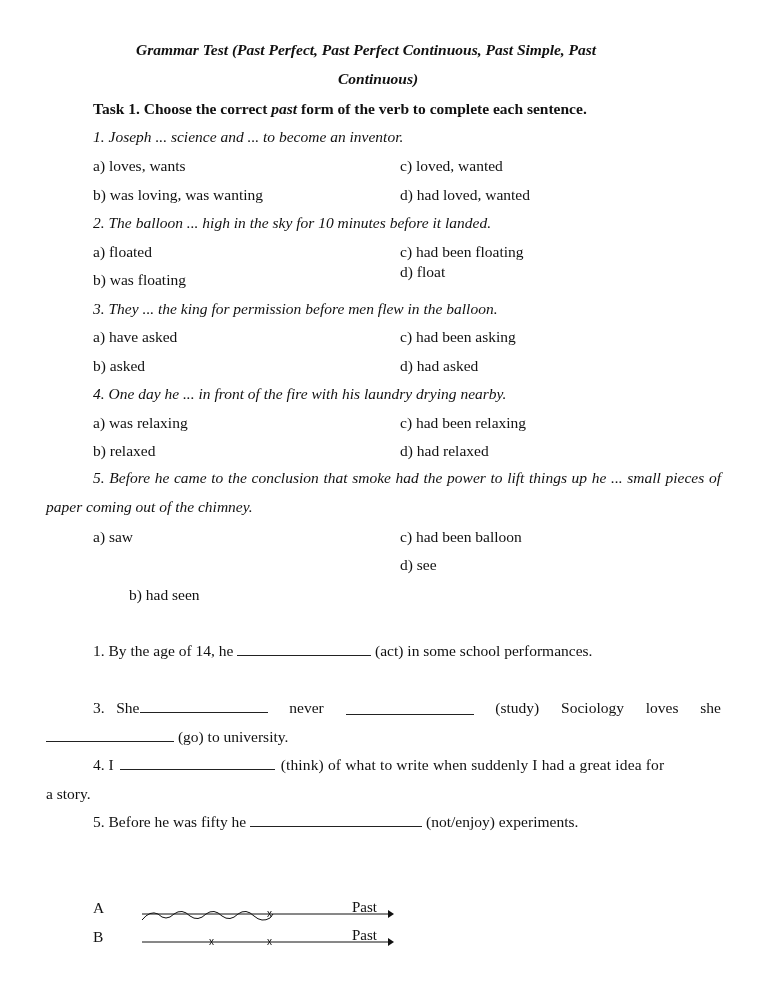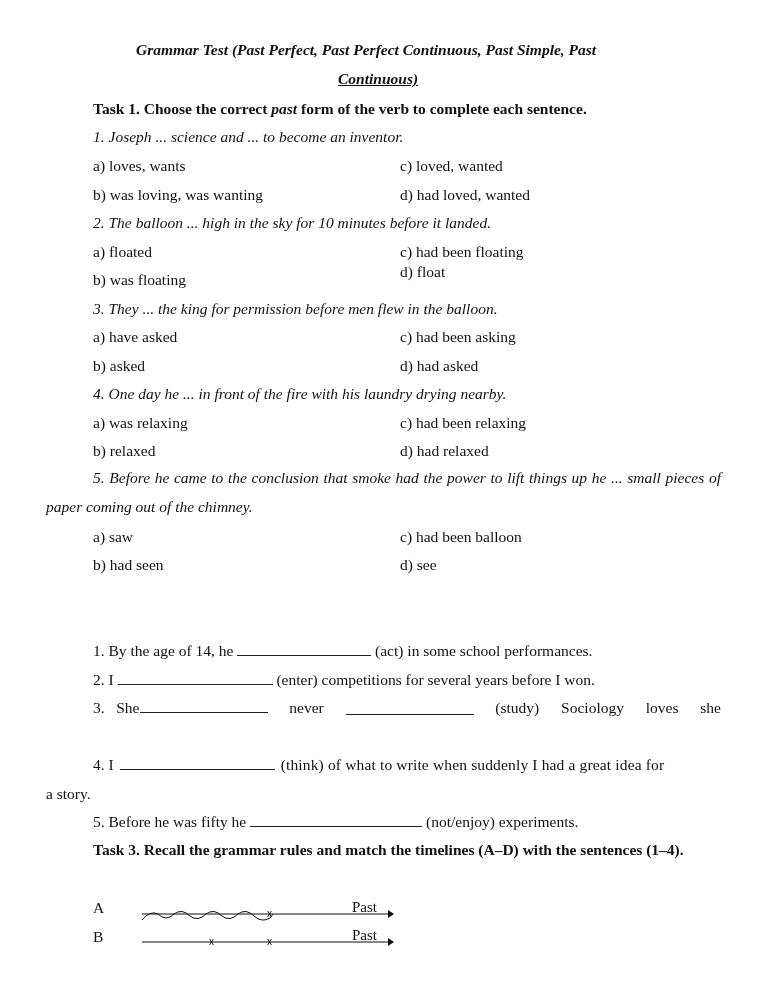--- a/index.html
+++ b/index.html
@@ -25,21 +25,21 @@
   .spread { position: absolute; left: 93px; width: 628px; display: flex; justify-content: space-between; line-height: 20px; white-space: nowrap; }
   .timeline-label { position: absolute; left: 93px; line-height: 20px; }
   svg.tl { position: absolute; left: 130px; }
 </style>
 </head>
 <body>
 
 <div class="page">
 
   <div class="line title" style="left:136px; top:40px;">Grammar Test (Past Perfect, Past Perfect Continuous, Past Simple, Past</div>
-  <div class="line title" style="left:338px; top:69px;text-decoration:underline;">Continuous)</div>
+  <div class="line title" style="left:338px; top:69px;">Continuous)</div>
 
   <div class="line bold" style="left:93px; top:99px;"><span>Task 1. Choose the correct </span><span class="ital">past</span><span> form of the verb to complete each sentence.</span></div>
 
   <div class="line q" style="top:127px;">1. Joseph ... science and ... to become an inventor.</div>
   <div class="line col-a" style="top:156px;">a) loves, wants</div>
   <div class="line col-c" style="top:156px;">c) loved, wanted</div>
   <div class="line col-a" style="top:185px;">b) was loving, was wanting</div>
   <div class="line col-c" style="top:185px;">d) had loved, wanted</div>
 
   <div class="line q" style="top:213px;">2. The balloon ... high in the sky for 10 minutes before it landed.</div>
@@ -56,60 +56,58 @@
 
   <div class="line q" style="top:384px;">4. One day he ... in front of the fire with his laundry drying nearby.</div>
   <div class="line col-a" style="top:413px;">a) was relaxing</div>
   <div class="line col-c" style="top:413px;">c) had been relaxing</div>
   <div class="line col-a" style="top:441px;">b) relaxed</div>
   <div class="line col-c" style="top:441px;">d) had relaxed</div>
 
   <div class="justify ital" style="top:464px;">5. Before he came to the conclusion that smoke had the power to lift things up he ... small pieces of paper coming out of the chimney.</div>
   <div class="line col-a" style="top:527px;">a) saw</div>
   <div class="line col-c" style="top:527px;">c) had been balloon</div>
-  <div class="line col-a" style="top:555px;">b) had seen</div>
+  <div class="line col-a" style="top:585px;margin-left:36px;">b) had seen</div>
   <div class="line col-c" style="top:555px;">d) see</div>
 
 
   <div class="line" style="left:93px; top:641px;">
     <span>1. By the age of 14, he</span>
     <span class="blank" style="width:134px;"></span>
     <span>(act) in some school performances.</span>
   </div>
 
-  <div class="line" style="left:93px; top:670px;">
-    <span>2. I</span>
-    <span class="blank" style="width:155px;"></span>
-    <span>(enter) competitions for several years before I won.</span>
-  </div>
 
   <div class="spread" style="top:698px;">
     <span><span>3.</span>&nbsp;&nbsp;&nbsp;<span>She</span><span class="blank" style="width:128px;"></span></span>
     <span>never</span>
     <span class="blank" style="width:128px; margin-top:2px;"></span>
     <span>(study)</span>
     <span>Sociology</span>
     <span>loves</span>
     <span>she</span>
+  </div>
+  <div class="line" style="left:46px; top:727px;">
+    <span class="blank" style="width:128px;"></span>
+    <span>(go) to university.</span>
   </div>
 
   <div class="spread" style="top:755px; justify-content:flex-start;">
     <span>4. I</span>
     <span class="blank" style="width:155px; margin-left:6px; margin-right:6px;"></span>
     <span style="letter-spacing:0.15px;">(think) of what to write when suddenly I had a great idea for</span>
   </div>
   <div class="line" style="left:46px; top:784px;">a story.</div>
 
   <div class="line" style="left:93px; top:812px;">
     <span>5. Before he was fifty he</span>
     <span class="blank" style="width:172px;"></span>
     <span>(not/enjoy) experiments.</span>
   </div>
 
-  <div class="justify bold" style="top:836px;">Task 3. Recall the grammar rules and match the timelines (A–D) with the sentences (1–4).</div>
 
   <div class="timeline-label" style="top:898px;">A</div>
   <svg class="tl" style="top:896px;" width="270" height="30">
     <line x1="12" y1="18" x2="258" y2="18" stroke="#111" stroke-width="1"></line>
     <polygon points="258,14 264,18 258,22" fill="#111"></polygon>
     <path d="M12,24 Q20,14 28,18 Q36,26 44,18 Q52,12 60,20 Q68,26 76,18 Q84,12 92,20 Q100,26 108,18 Q116,12 124,20 Q132,27 140,22 L143,18" fill="none" stroke="#111" stroke-width="1"></path>
     <text x="137" y="21" font-size="10" font-family="Liberation Sans, sans-serif" fill="#111">x</text>
     <text x="222" y="16" font-size="15" font-family="Liberation Serif, serif" fill="#111">Past</text>
   </svg>
 

